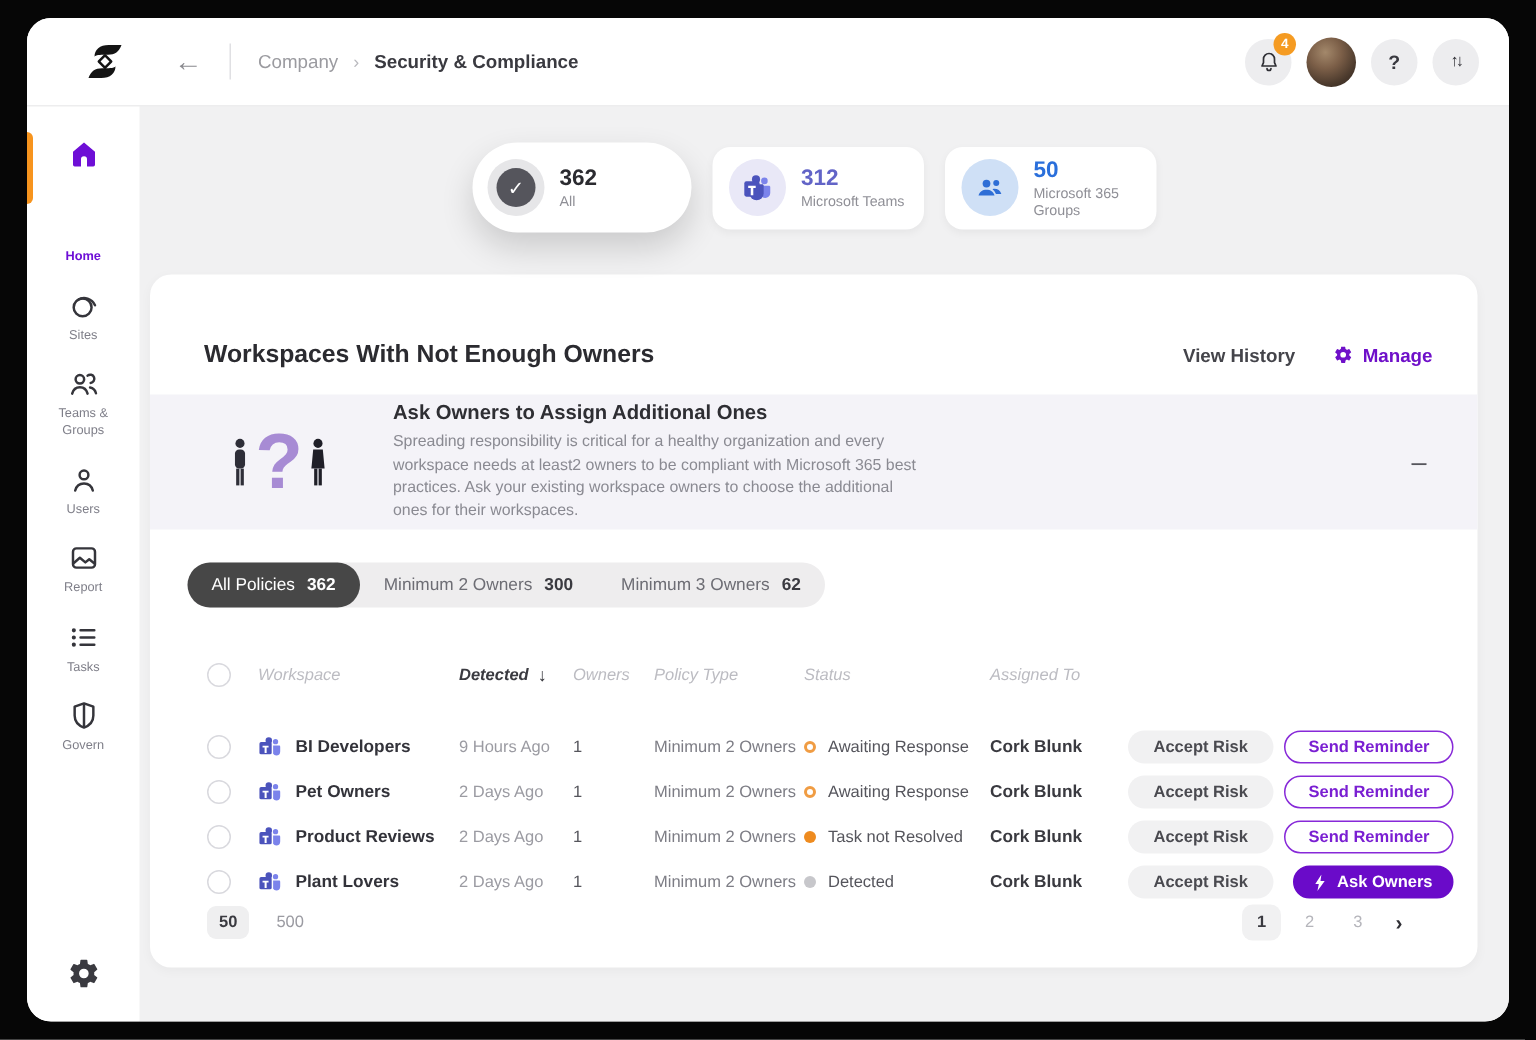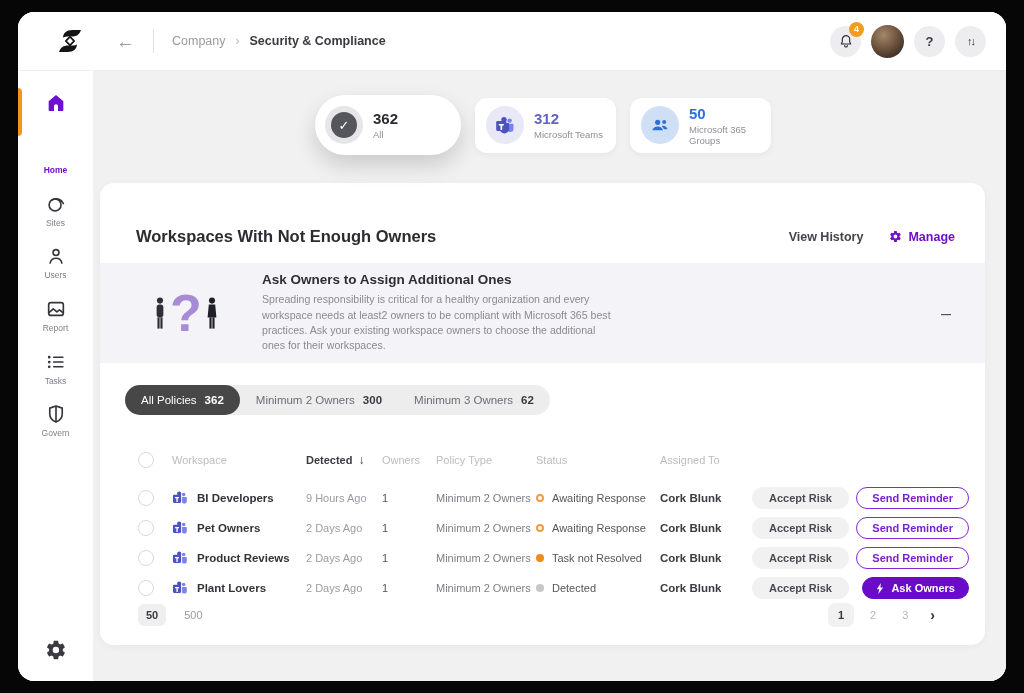--- a/index.html
+++ b/index.html
@@ -76,21 +76,21 @@
     align-self:flex-start;}
   .tab{display:flex;align-items:center;gap:8px;padding:9px 16px;font-size:11.5px;color:#6d6d74;cursor:pointer;
     border-radius:18px;white-space:nowrap;}
   .tab .cnt{font-weight:700;color:#3a3a40;}
   .tab.active{background:#474747;color:#fff;}
   .tab.active .cnt{color:#fff;}
   
   .table{margin-top:34px;}
   .trow{display:grid;grid-template-columns:34px 134px 76px 54px 100px 124px 92px 100px 1fr;
     align-items:center;padding:0 16px 0 38px;height:30px;}
-  .thead{height:22px;margin-bottom:12px;}
+  .thead{height:22px;margin-bottom:22px;font-style:italic;}
   .th{font-size:11px;color:#bcbcc2;}
   .th.sorted{color:#3a3a40;font-weight:700;display:flex;gap:6px;align-items:center;}
   .th .arrow{font-size:12px;font-weight:400;}
   .cb{width:14px;height:14px;border-radius:50%;border:1.5px solid #d9d9de;background:#fff;cursor:pointer;}
   .ws{display:flex;align-items:center;gap:9px;font-size:11.5px;font-weight:700;color:#33333a;}
   .ws svg{width:16px;height:16px;flex:0 0 16px;}
   .td-detected{font-size:11px;color:#9b9ba2;}
   .td-owners{font-size:11px;color:#55555c;}
   .td-policy{font-size:11px;color:#7d7d85;}
   .td-status{display:flex;align-items:center;gap:8px;font-size:11px;color:#55555c;}
@@ -163,20 +163,29 @@
       </div>
       <div class="nav-item">
         <svg viewBox="0 0 24 24" fill="none" stroke="#35353b" stroke-width="1.8" stroke-linecap="round">
           <circle cx="11" cy="13" r="6.5"></circle>
           <path d="M7.5 7.6A8.6 8.6 0 0 1 20 11.5"></path>
         </svg>
         <span class="nav-label">Sites</span>
       </div>
       <div class="nav-item">
         <svg viewBox="0 0 24 24" fill="none" stroke="#35353b" stroke-width="1.8" stroke-linecap="round">
+          <circle cx="9" cy="8.6" r="3.1"></circle>
+          <path d="M3.4 19c.8-3.1 3-4.7 5.6-4.7s4.8 1.6 5.6 4.7"></path>
+          <path d="M14.6 5.9a3 3 0 1 1 2.2 5.3"></path>
+          <path d="M16.4 14.5c2.3.4 3.7 1.8 4.3 4.2"></path>
+        </svg>
+        <span class="nav-label">Teams &amp; Groups</span>
+      </div>
+      <div class="nav-item">
+        <svg viewBox="0 0 24 24" fill="none" stroke="#35353b" stroke-width="1.8" stroke-linecap="round">
           <circle cx="12" cy="8.3" r="3.2"></circle>
           <path d="M5.6 19.6c.9-3.5 3.4-5.1 6.4-5.1s5.5 1.6 6.4 5.1"></path>
         </svg>
         <span class="nav-label">Users</span>
       </div>
       <div class="nav-item">
         <svg viewBox="0 0 24 24" fill="none" stroke="#35353b" stroke-width="1.8" stroke-linecap="round" stroke-linejoin="round">
           <rect x="4" y="5" width="16" height="14" rx="2.5"></rect>
           <path d="M4.6 15.6 9 11.8l4 3.4 2.8-2.3 3.6 2.9"></path>
         </svg>

